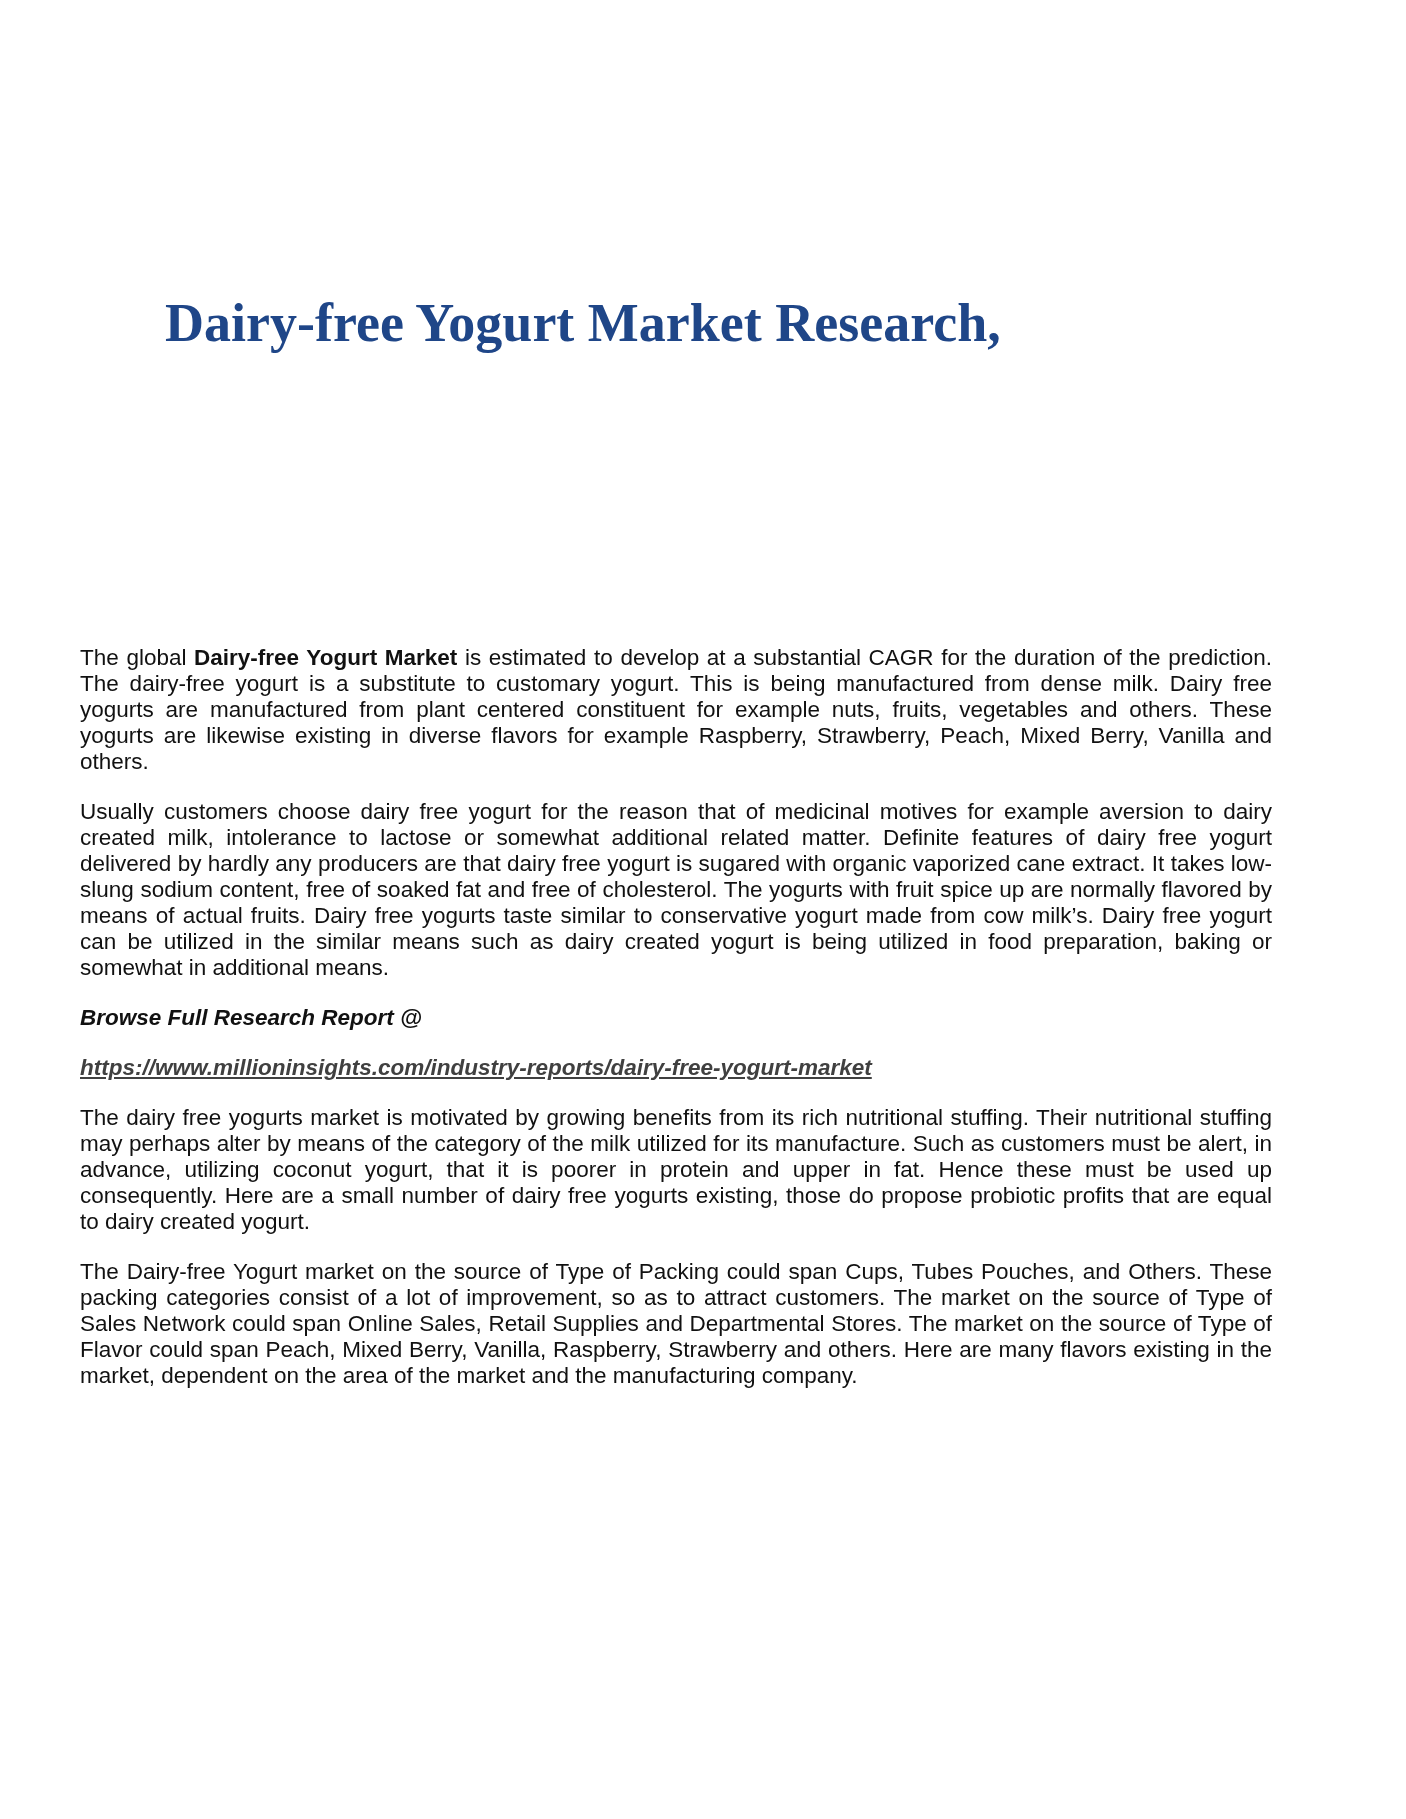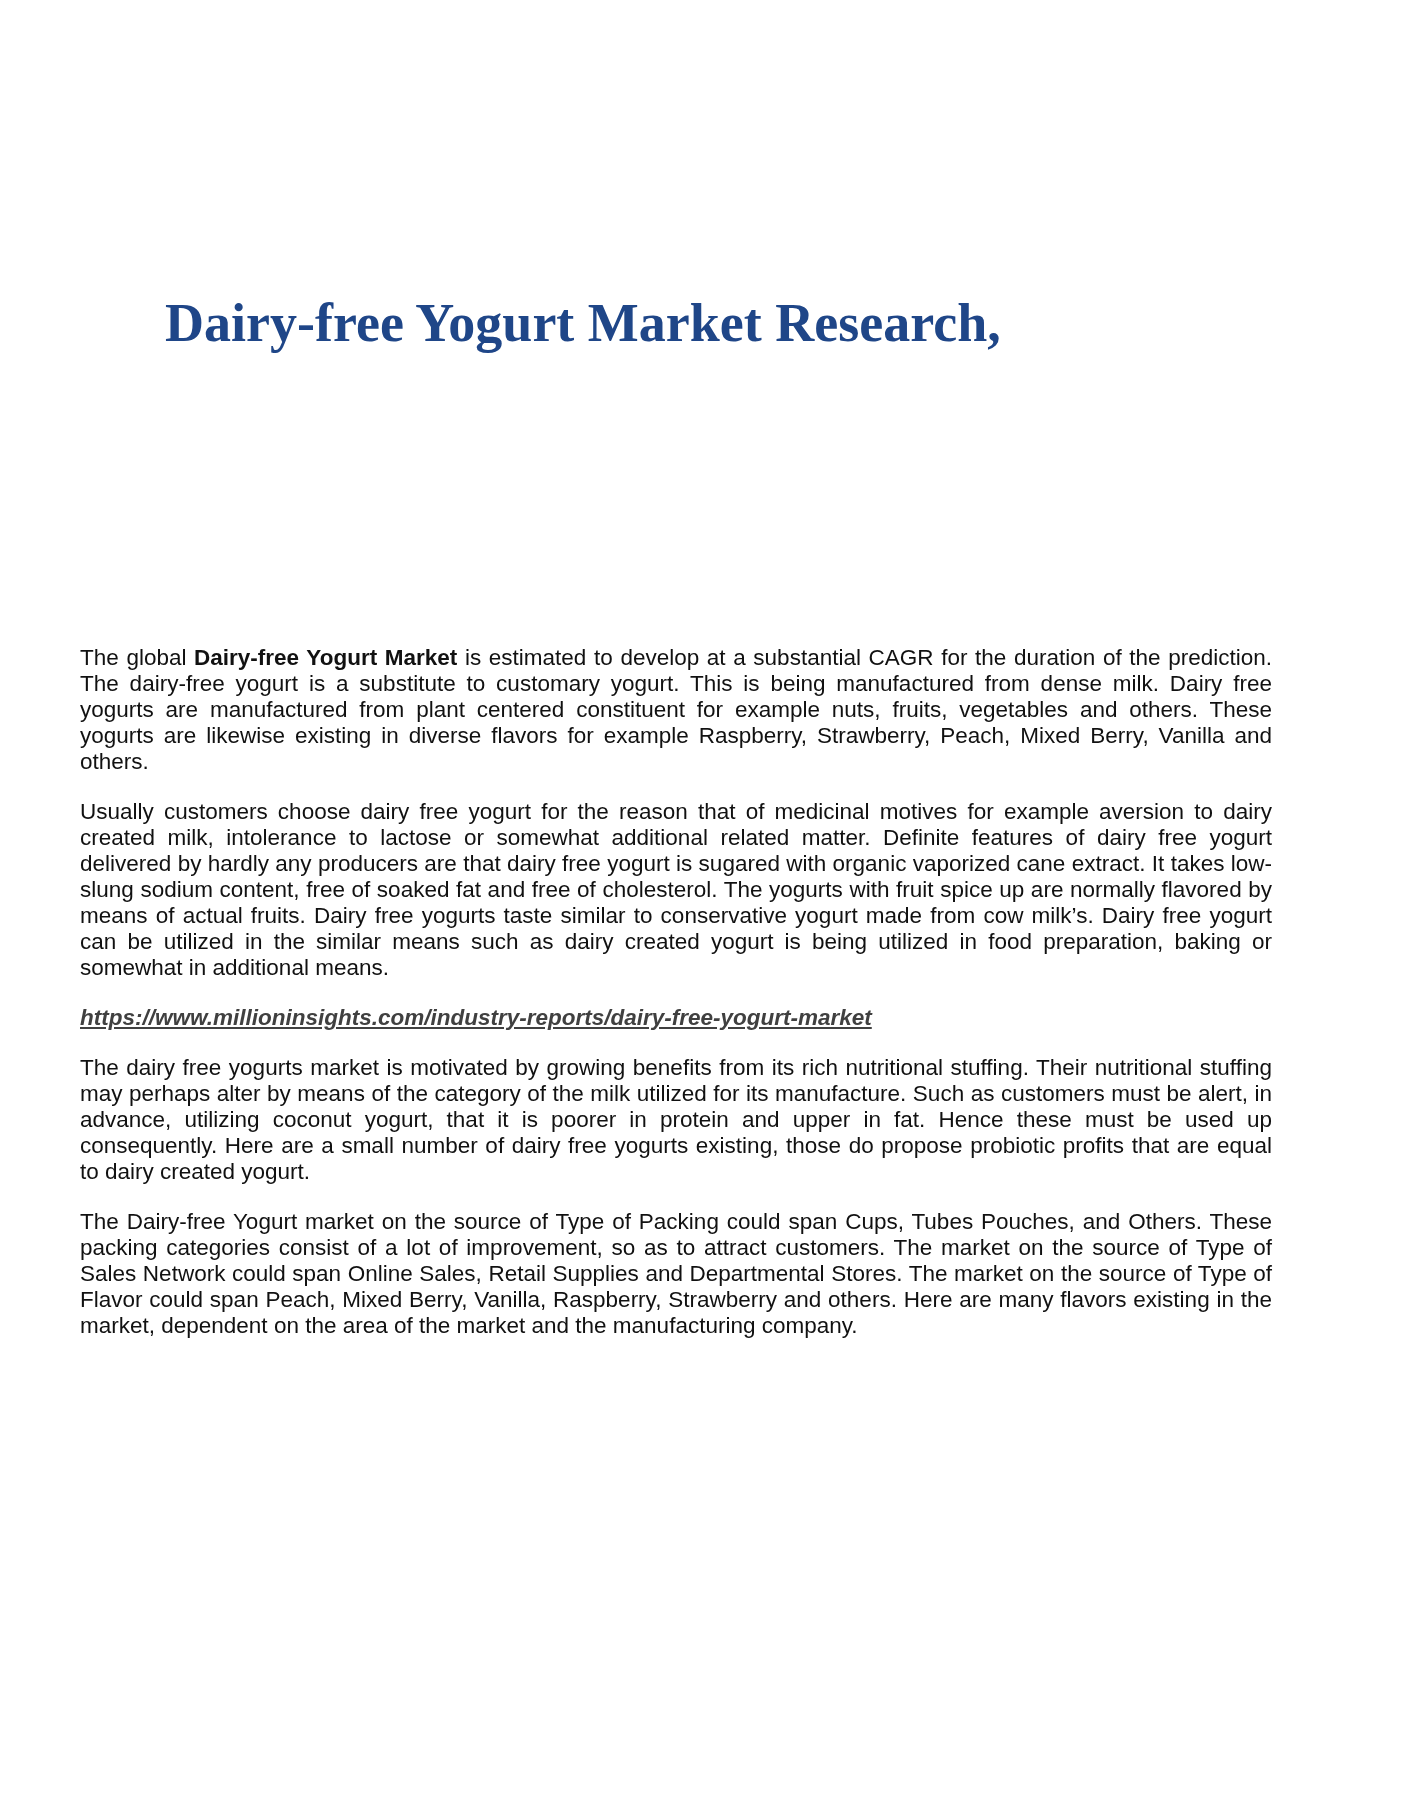--- a/index.html
+++ b/index.html
@@ -22,16 +22,17 @@
 </head>
 <body>
 
 <div class="title">
   <div>Dairy-free Yogurt Market Research,</div>
 </div>
 
 <div class="body">
   <p><span>The global </span><b>Dairy-free Yogurt Market</b><span> is estimated to develop at a substantial CAGR for the duration of the prediction. The dairy-free yogurt is a substitute to customary yogurt. This is being manufactured from dense milk. Dairy free yogurts are manufactured from plant centered constituent for example nuts, fruits, vegetables and others. These yogurts are likewise existing in diverse flavors for example Raspberry, Strawberry, Peach, Mixed Berry, Vanilla and others.</span></p>
   <p>Usually customers choose dairy free yogurt for the reason that of medicinal motives for example aversion to dairy created milk, intolerance to lactose or somewhat additional related matter. Definite features of dairy free yogurt delivered by hardly any producers are that dairy free yogurt is sugared with organic vaporized cane extract. It takes low-slung sodium content, free of soaked fat and free of cholesterol. The yogurts with fruit spice up are normally flavored by means of actual fruits. Dairy free yogurts taste similar to conservative yogurt made from cow milk’s. Dairy free yogurt can be utilized in the similar means such as dairy created yogurt is being utilized in food preparation, baking or somewhat in additional means.</p>
+  <p class="browse">Browse Full Research Report @</p>
   <p><a class="link">https://www.millioninsights.com/industry-reports/dairy-free-yogurt-market</a></p>
   <p>The dairy free yogurts market is motivated by growing benefits from its rich nutritional stuffing. Their nutritional stuffing may perhaps alter by means of the category of the milk utilized for its manufacture. Such as customers must be alert, in advance, utilizing coconut yogurt, that it is poorer in protein and upper in fat. Hence these must be used up consequently. Here are a small number of dairy free yogurts existing, those do propose probiotic profits that are equal to dairy created yogurt.</p>
   <p>The Dairy-free Yogurt market on the source of Type of Packing could span Cups, Tubes Pouches, and Others. These packing categories consist of a lot of improvement, so as to attract customers. The market on the source of Type of Sales Network could span Online Sales, Retail Supplies and Departmental Stores. The market on the source of Type of Flavor could span Peach, Mixed Berry, Vanilla, Raspberry, Strawberry and others. Here are many flavors existing in the market, dependent on the area of the market and the manufacturing company.</p>
 </div>
 
 </body></html>

